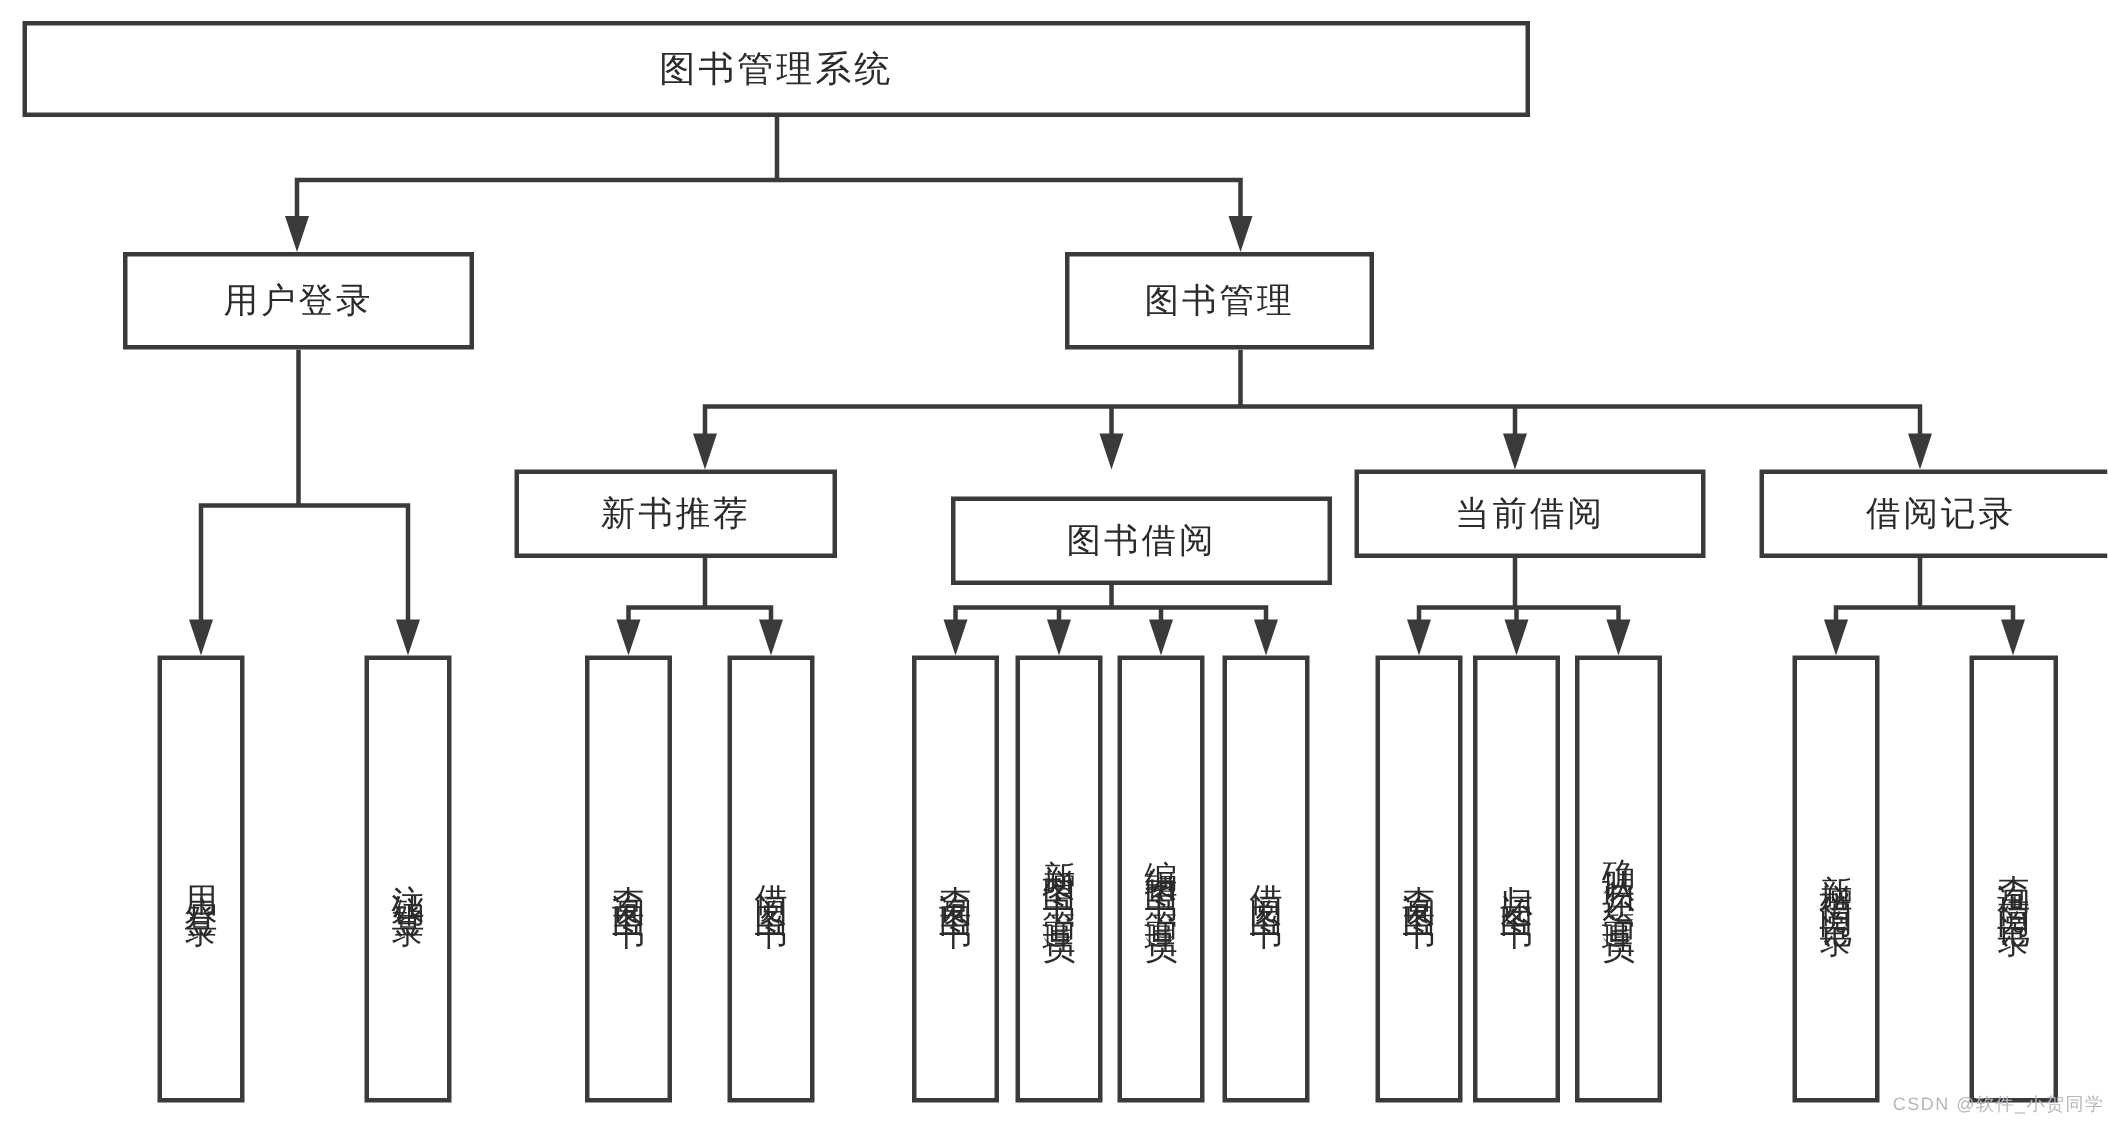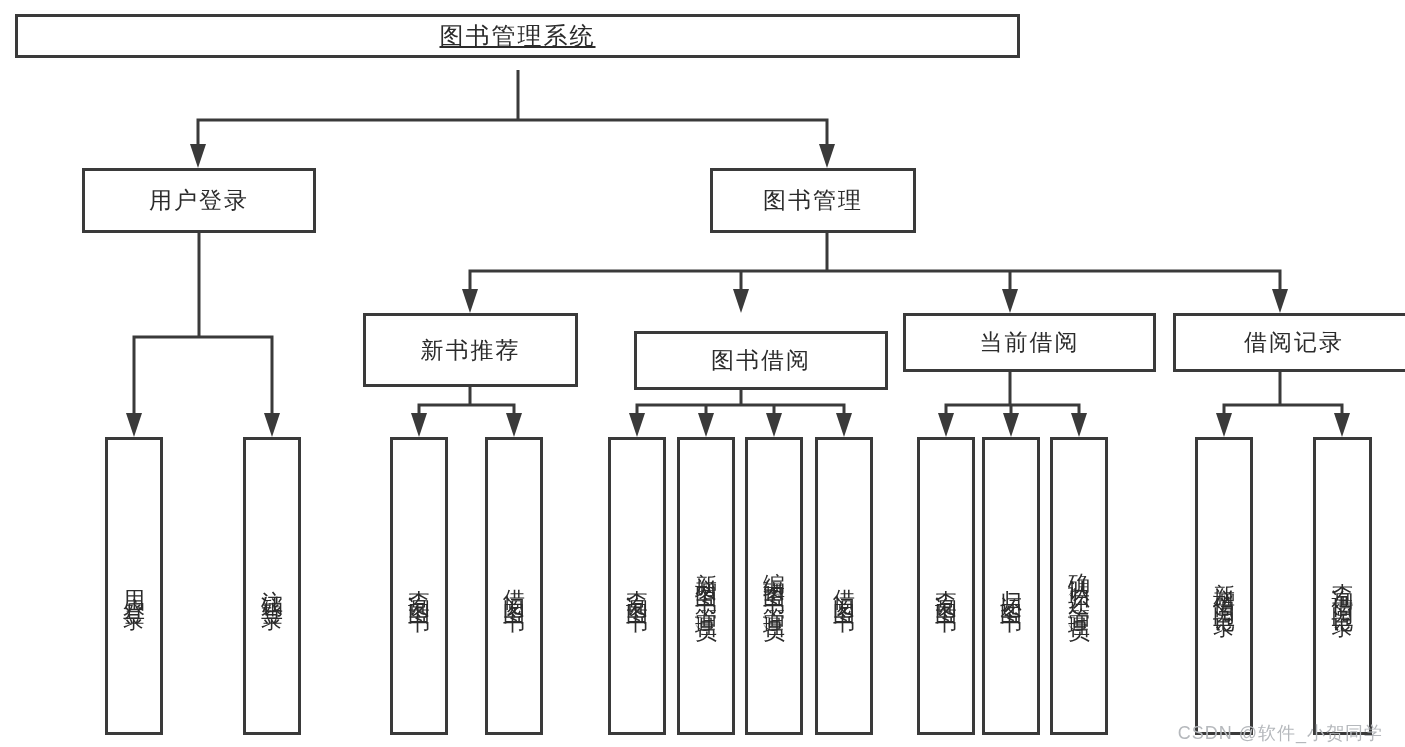--- a/index.html
+++ b/index.html
@@ -8,28 +8,28 @@
     background:var(--background,#ffffff);
     font-family:"Liberation Sans","DejaVu Sans",sans-serif;
   }
   #connectors{position:absolute;left:0;top:0;color:var(--line,#3a3a3a);pointer-events:none;}
   .box{
     position:absolute;box-sizing:border-box;background:#fff;
     border:3px solid var(--border,#3a3a3a);
     display:flex;align-items:center;justify-content:center;
     color:var(--text,#2b2b2b);
   }
-  .box.root{left:15px;top:14px;width:1005px;height:44px;font-size:24px;text-decoration:underline;}
+  .box.root{left:15px;top:14px;width:1005px;height:64px;font-size:24px;}
   .box.l2,.box.l3{font-size:23px;}
   .box.h span{letter-spacing:2px;white-space:nowrap;}
   .box.v{top:437px;width:58px;height:298px;font-size:22px;}
   .box.v span{writing-mode:vertical-rl;text-orientation:mixed;letter-spacing:7px;line-height:1;white-space:nowrap;}
   .watermark{
-    position:absolute;right:22px;bottom:2px;z-index:5;
-    font-size:18px;letter-spacing:1px;color:var(--watermark,#b5b8bc);
+    position:absolute;right:2px;bottom:2px;z-index:5;
+    font-size:12px;letter-spacing:1px;color:var(--watermark,#b5b8bc);
   }
 </style>
 </head>
 <body>
 
 <div id="canvas">
 
   <svg id="connectors" width="1405" height="747" viewBox="0 0 1405 747">
     <g stroke="currentColor" stroke-width="3" fill="none">
 
@@ -77,27 +77,27 @@
     <span>图书管理系统</span>
   </div>
 
   <div class="box l2 h" style="left:82px;top:168px;width:234px;height:65px">
     <span>用户登录</span>
   </div>
   <div class="box l2 h" style="left:710px;top:168px;width:206px;height:65px">
     <span>图书管理</span>
   </div>
 
-  <div class="box l3 h" style="left:363px;top:313px;width:215px;height:74px">
+  <div class="box l3 h" style="left:343px;top:313px;width:215px;height:59px">
     <span>新书推荐</span>
   </div>
   <div class="box l3 h" style="left:634px;top:331px;width:254px;height:59px">
     <span>图书借阅</span>
   </div>
-  <div class="box l3 h" style="left:903px;top:313px;width:253px;height:59px">
+  <div class="box l3 h" style="left:903px;top:313px;width:234px;height:59px">
     <span>当前借阅</span>
   </div>
   <div class="box l3 h" style="left:1173px;top:313px;width:242px;height:59px">
     <span>借阅记录</span>
   </div>
 
   <div class="box v" style="left:105px">
     <span>用户登录</span>
   </div>
   <div class="box v" style="left:243px">

